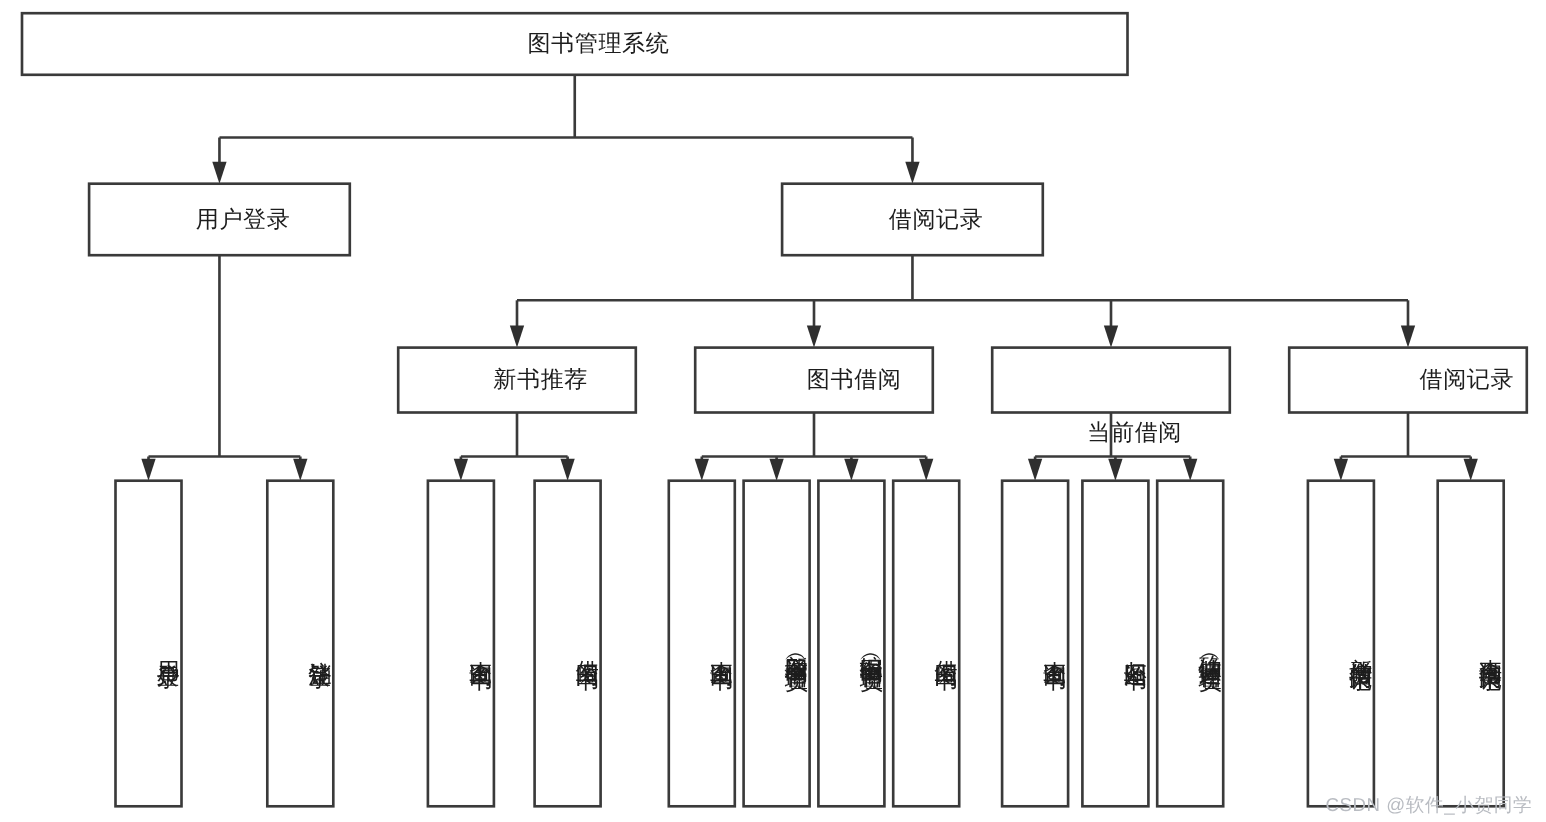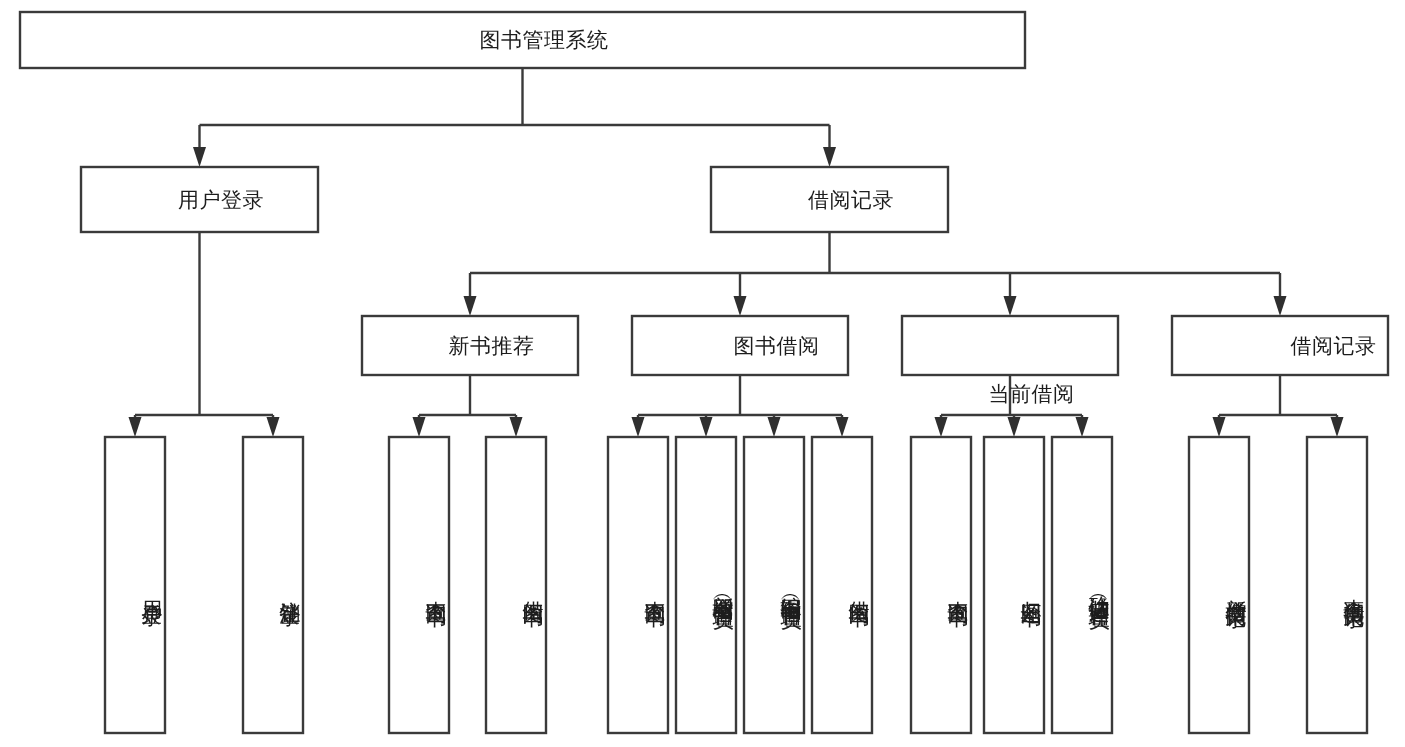--- a/index.html
+++ b/index.html
@@ -179,14 +179,15 @@
       <div class="node-label vertical" style="left: 676px; top: 437px; width: 60px; height: 296px;">新增图书（管理员）</div>
       <div class="node-label vertical" style="left: 744px; top: 437px; width: 60px; height: 296px;">编辑图书（管理员）</div>
       <div class="node-label vertical" style="left: 812px; top: 437px; width: 60px; height: 296px;">借阅图书</div>
       <div class="node-label vertical" style="left: 911px; top: 437px; width: 60px; height: 296px;">查询图书</div>
       <div class="node-label vertical" style="left: 984px; top: 437px; width: 60px; height: 296px;">归还图书</div>
       <div class="node-label vertical" style="left: 1052px; top: 437px; width: 60px; height: 296px;">确认归还（管理员）</div>
       <div class="node-label vertical" style="left: 1189px; top: 437px; width: 60px; height: 296px;">新增借阅记录</div>
       <div class="node-label vertical" style="left: 1307px; top: 437px; width: 60px; height: 296px;">查询借阅记录</div>
     </div>
 
+  <div class="watermark">CSDN @软件_小贺同学</div>
 
 </div>
 
 </body></html>

